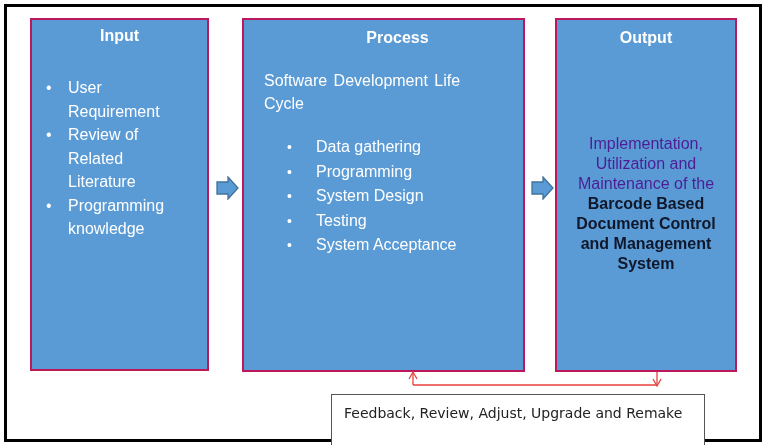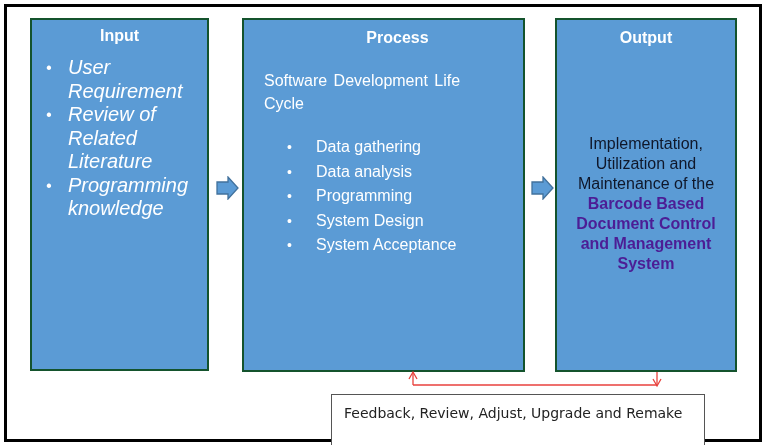--- a/index.html
+++ b/index.html
@@ -1,35 +1,35 @@
 <!DOCTYPE html>
 <html><head>
 <meta charset="utf-8">
 <style>
   html, body { margin:0; padding:0; background:#ffffff; }
   body { width:768px; height:445px; position:relative; overflow:hidden; font-family:"Liberation Sans", sans-serif; }
   .frame { position:absolute; left:4px; top:4px; width:752px; height:432px; border:3px solid #000; background:#fff; }
-  .box { position:absolute; background:#5b9bd5; border:2px solid #14532d; box-sizing:border-box; color:#fff; }
+  .box { position:absolute; background:#5b9bd5; border:2px solid #be185d; box-sizing:border-box; color:#fff; }
   .box .title { position:absolute; left:0; right:0; text-align:center; font-weight:bold; font-size:16px; color:#fff; }
   #input-box { left:30px; top:18px; width:179px; height:353px; }
   #input-box .title { top:7px; }
-  #input-box ul { position:absolute; left:14px; top:36px; margin:0; padding:0 0 0 22px; list-style:none; font-size:20px; line-height:23.5px;font-style:italic; }
+  #input-box ul { position:absolute; left:14px; top:56px; margin:0; padding:0 0 0 22px; list-style:none; font-size:16px; line-height:23.5px; }
   #input-box li { position:relative; }
   #input-box li::before { content:"\2022"; position:absolute; left:-22px; top:0; font-size:16px; }
   #process-box { left:242px; top:18px; width:283px; height:354px; }
   #process-box .title { top:9px;padding-left:28px; }
   #process-box .subtitle { position:absolute; left:20px; right:20px; top:49px; font-size:16px; line-height:23px; word-spacing:2px; }
   #process-box ul { position:absolute; left:42px; top:115px; margin:0; padding:0 0 0 30px; list-style:none; font-size:16px; line-height:24.5px; }
   #process-box li { position:relative; }
   #process-box li::before { content:"\2022"; position:absolute; left:-29px; top:0; font-size:14px; }
   #output-box { left:555px; top:18px; width:182px; height:354px; }
   #output-box .title { top:9px; }
   #output-box .body { position:absolute; left:8px; right:8px; top:114px; text-align:center; font-size:16px; line-height:20px; }
-  #output-box .body .dark { color:#0f172a; display:block; }
-  #output-box .body .bold { color:#4c1d95; font-weight:bold; display:block; }
+  #output-box .body .dark { color:#4c1d95; display:block; }
+  #output-box .body .bold { color:#0f172a; font-weight:bold; display:block; }
   .arrow { position:absolute; }
   .feedback { position:absolute; left:331px; top:394px; width:374px; height:54px; border:1px solid #555; box-sizing:border-box; background:#fff; color:#222; font-family:"DejaVu Sans", sans-serif; font-size:14px; line-height:36px; padding-left:12px; white-space:nowrap; }
   svg.loop { position:absolute; left:0; top:0; }
 </style>
 </head>
 <body>
 
 <div class="frame"></div>
 
 <div class="box" id="input-box">
@@ -43,23 +43,23 @@
 
 <svg class="arrow" style="left:216px; top:176px;" width="24" height="24" viewBox="0 0 24 24">
   <path d="M1 6 H12 V1 L22 12 L12 23 V18 H1 Z" fill="#5b9bd5" stroke="#41719c" stroke-width="1.3"></path>
 </svg>
 
 <div class="box" id="process-box">
   <div class="title">Process</div>
   <div class="subtitle">Software Development Life Cycle</div>
   <ul>
     <li>Data gathering</li>
-    <li>Data analysis</li>
     <li>Programming</li>
     <li>System Design</li>
+    <li>Testing</li>
     <li>System Acceptance</li>
   </ul>
 </div>
 
 <svg class="arrow" style="left:531px; top:176px;" width="24" height="24" viewBox="0 0 24 24">
   <path d="M1 6 H12 V1 L22 12 L12 23 V18 H1 Z" fill="#5b9bd5" stroke="#41719c" stroke-width="1.3"></path>
 </svg>
 
 <div class="box" id="output-box">
   <div class="title">Output</div>

